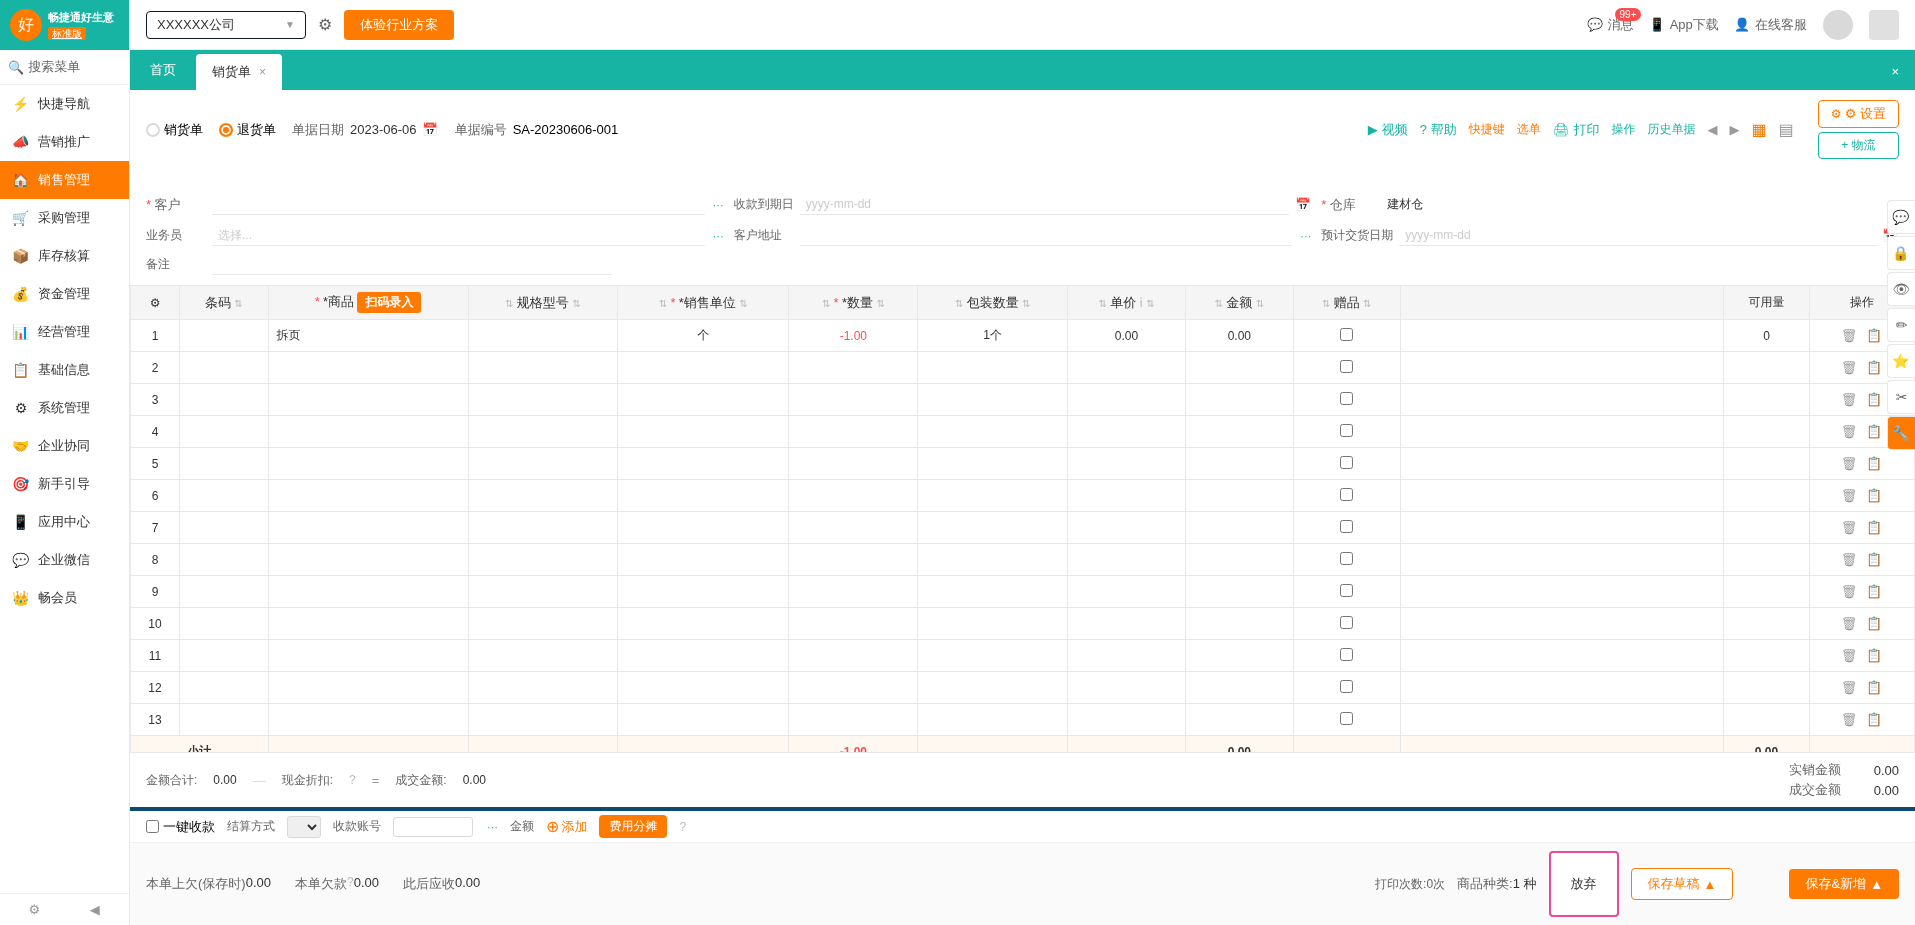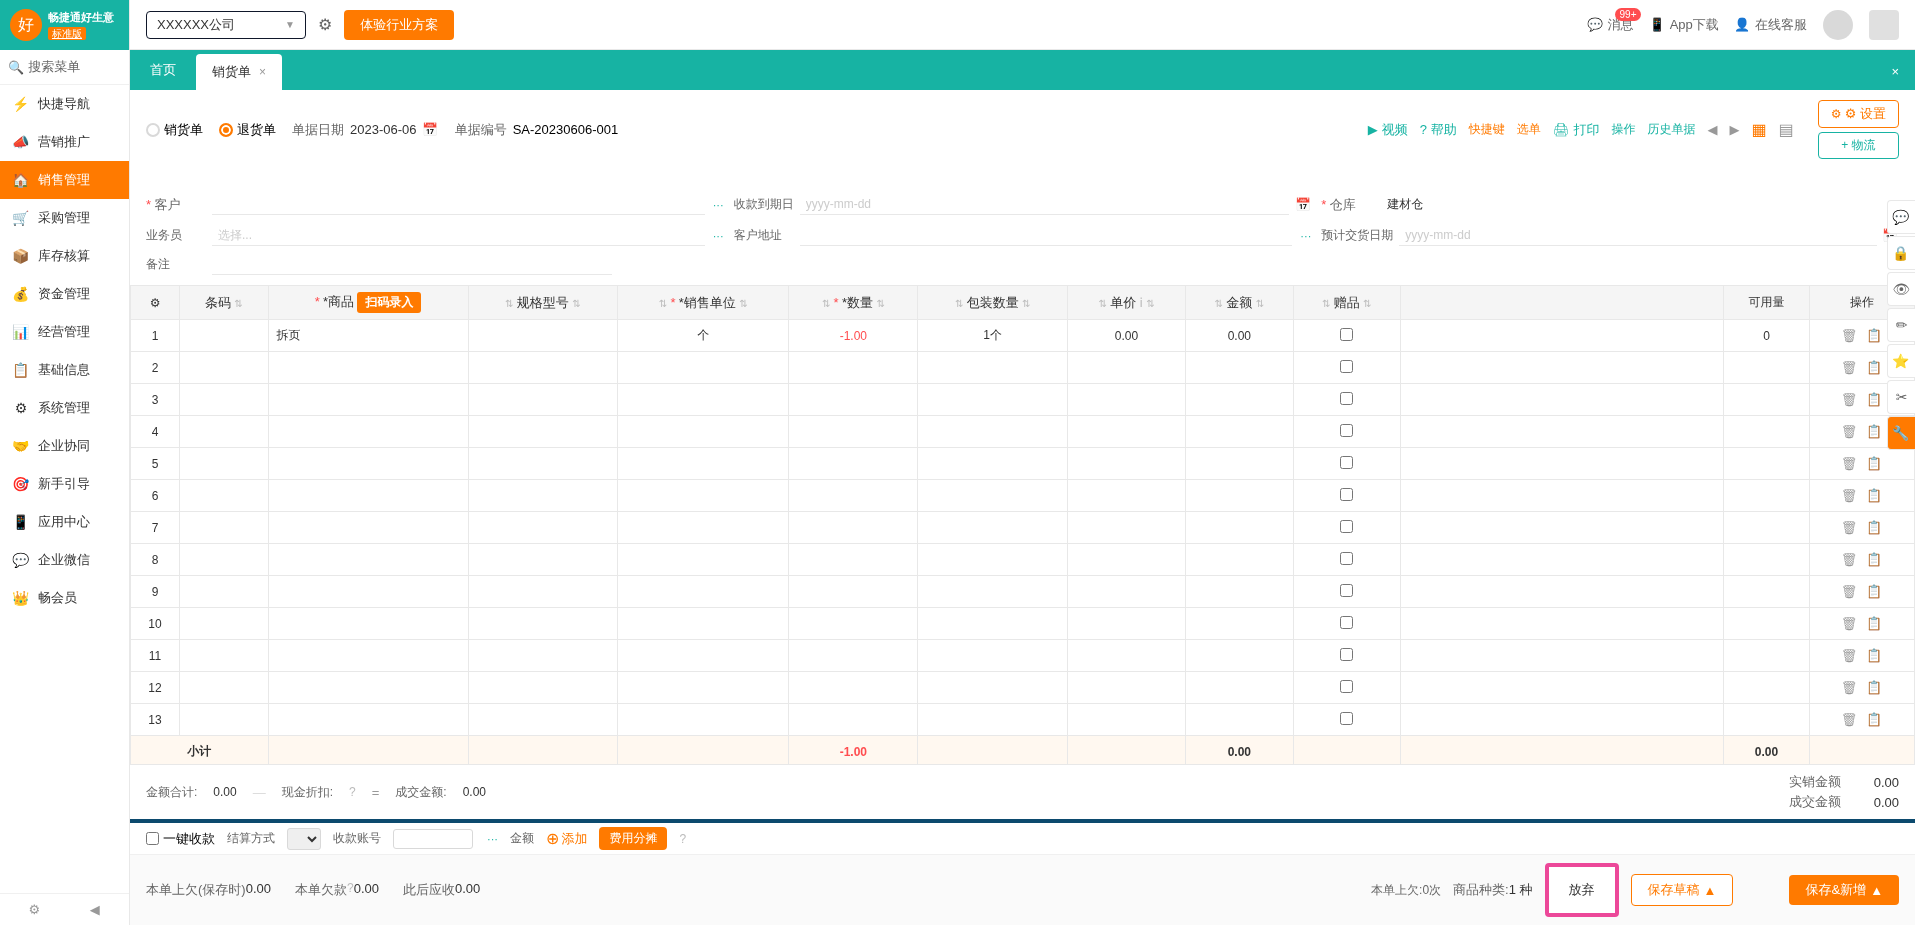--- a/index.html
+++ b/index.html
@@ -67,21 +67,21 @@
     .footer-value { color: #333; font-size: 12px; }
     .equals { color: #999; }
     .footer-payment { display: flex; align-items: center; gap: 12px; padding: 4px 16px; border-top: 4px solid #0c4a6e; }
     .checkbox-item { display: flex; align-items: center; gap: 4px; }
     .add-btn { color: #ff7a00; cursor: pointer; font-size: 12px; display: flex; align-items: center; gap: 2px; }
     .fee-btn { background: #ff7a00; color: #fff; border: none; border-radius: 4px; padding: 3px 10px; cursor: pointer; font-size: 12px; }
     .footer-bottom { display: flex; align-items: center; padding: 8px 16px; background: #fafafa; border-top: 1px solid #f0f0f0; gap: 24px; }
     .footer-stat { display: flex; align-items: flex-start; gap: 0; font-size: 12px; color: #666; }
     .stat-value { color: #333; }
     .footer-bottom-right { margin-left: auto; display: flex; align-items: center; gap: 12px; }
-    .discard-btn { border: 4px solid #ec4899; background: #fff; color: #333; border-radius: 4px; padding: 14px 20px; cursor: pointer; }
+    .discard-btn { border: 2px solid #ec4899; background: #fff; color: #333; border-radius: 4px; padding: 22px 20px; cursor: pointer; }
     .save-draft-btn { border: 1px solid #ff7a00; background: #fff; color: #ff7a00; border-radius: 4px; padding: 6px 16px; cursor: pointer; display: flex; align-items: center; gap: 4px; }
     .save-new-btn { background: #ff7a00; color: #fff; border: none; border-radius: 4px; padding: 6px 16px; cursor: pointer; display: flex; align-items: center; gap: 4px; margin-left: 44px; }
     .right-summary { display: flex; flex-direction: column; align-items: flex-end; font-size: 12px; gap: 2px; }
     .summary-row { display: flex; gap: 8px; align-items: center; }
     .summary-label { color: #666; }
     .summary-value { color: #333; min-width: 50px; text-align: right; }
 
     
     .right-panel { position: fixed; right: 0; top: 200px; display: flex; flex-direction: column; gap: 2px; z-index: 100; }
     .right-panel-btn { width: 28px; background: #fff; border: 1px solid #e8e8e8; border-right: none; padding: 8px 4px; cursor: pointer; color: #666; font-size: 14px; display: flex; align-items: center; justify-content: center; border-radius: 4px 0 0 4px; }
@@ -670,21 +670,21 @@
       <div class="footer-stat">
         <span>本单欠款</span>
         <span class="help-icon">?</span>
         <span class="stat-value">0.00</span>
       </div>
       <div class="footer-stat">
         <span>此后应收</span>
         <span class="stat-value">0.00</span>
       </div>
       <div class="footer-bottom-right">
-        <span class="footer-stat">本单上欠:0次</span>
+        <span class="footer-stat">打印次数:0次</span>
         <div class="footer-stat">
           <span>商品种类:</span>
           <span class="stat-value">1 种</span>
         </div>
         <button class="discard-btn">放弃</button>
         <button class="save-draft-btn">
           <span>保存草稿</span>
           <span>▲</span>
         </button>
         <button class="save-new-btn">

